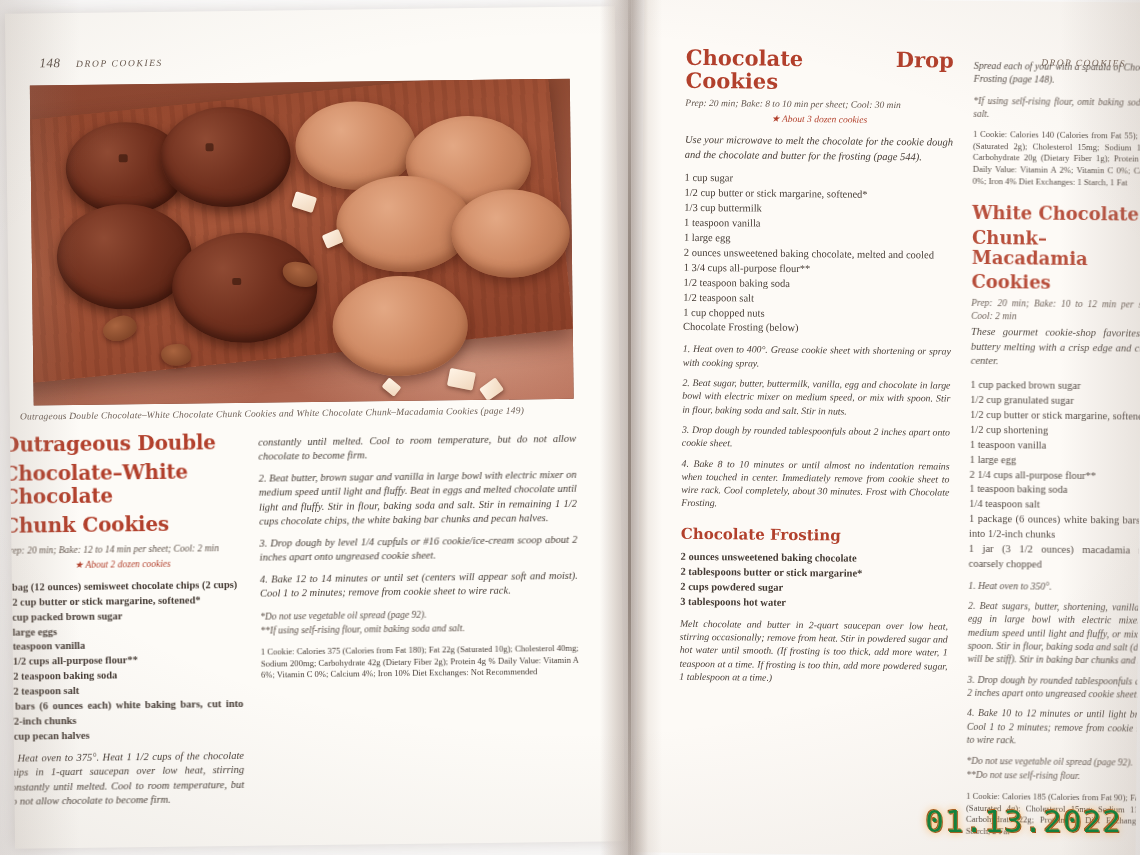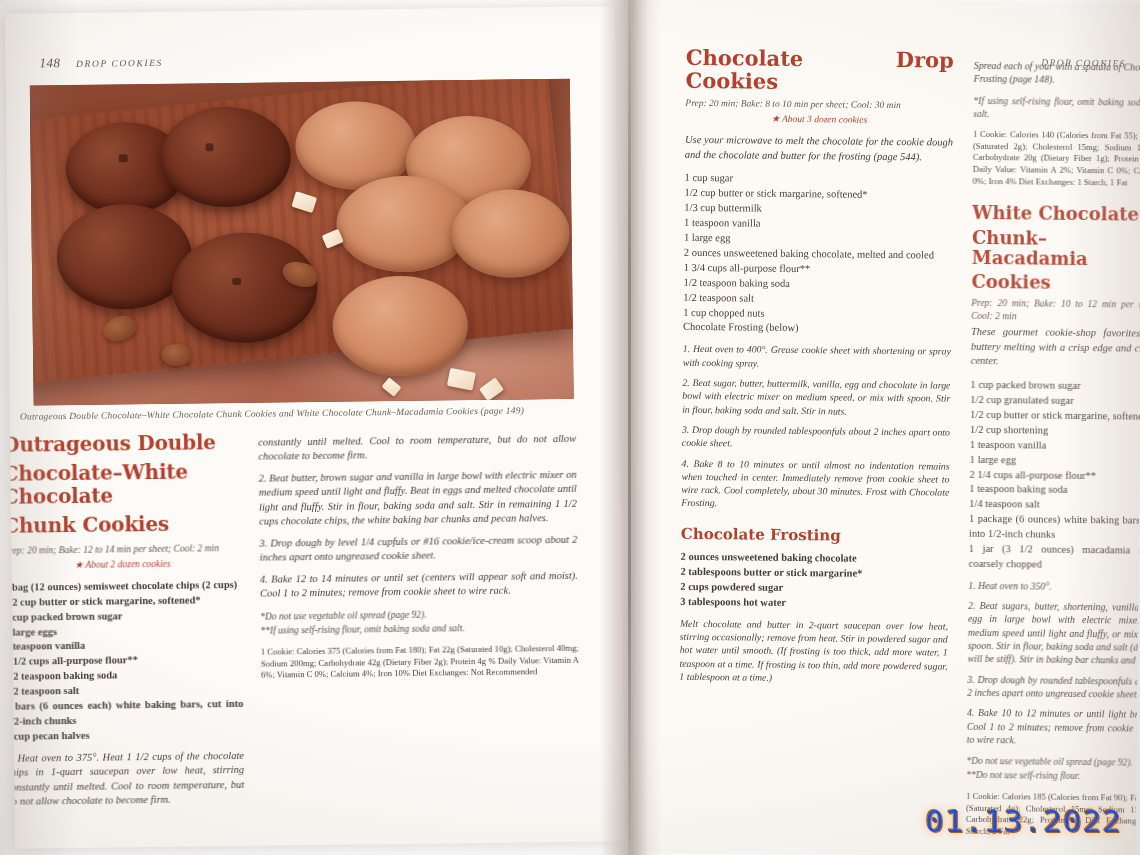--- a/index.html
+++ b/index.html
@@ -312,21 +312,21 @@
   }
 
   
   .datestamp {
     position: absolute;
     right: 18px;
     bottom: 16px;
     font-family: "DejaVu Sans Mono", monospace;
     font-size: 31px;
     letter-spacing: 1px;
-    color: #1d4ed8;
+    color: #15803d;
     text-shadow:
       0 0 2px #ffd08a,
       1px 1px 0 #8a3b00,
       -1px -1px 0 #8a3b00,
       0 0 9px rgba(255,140,0,0.75);
     z-index: 60;
   }
 
   
   .page-edge {

